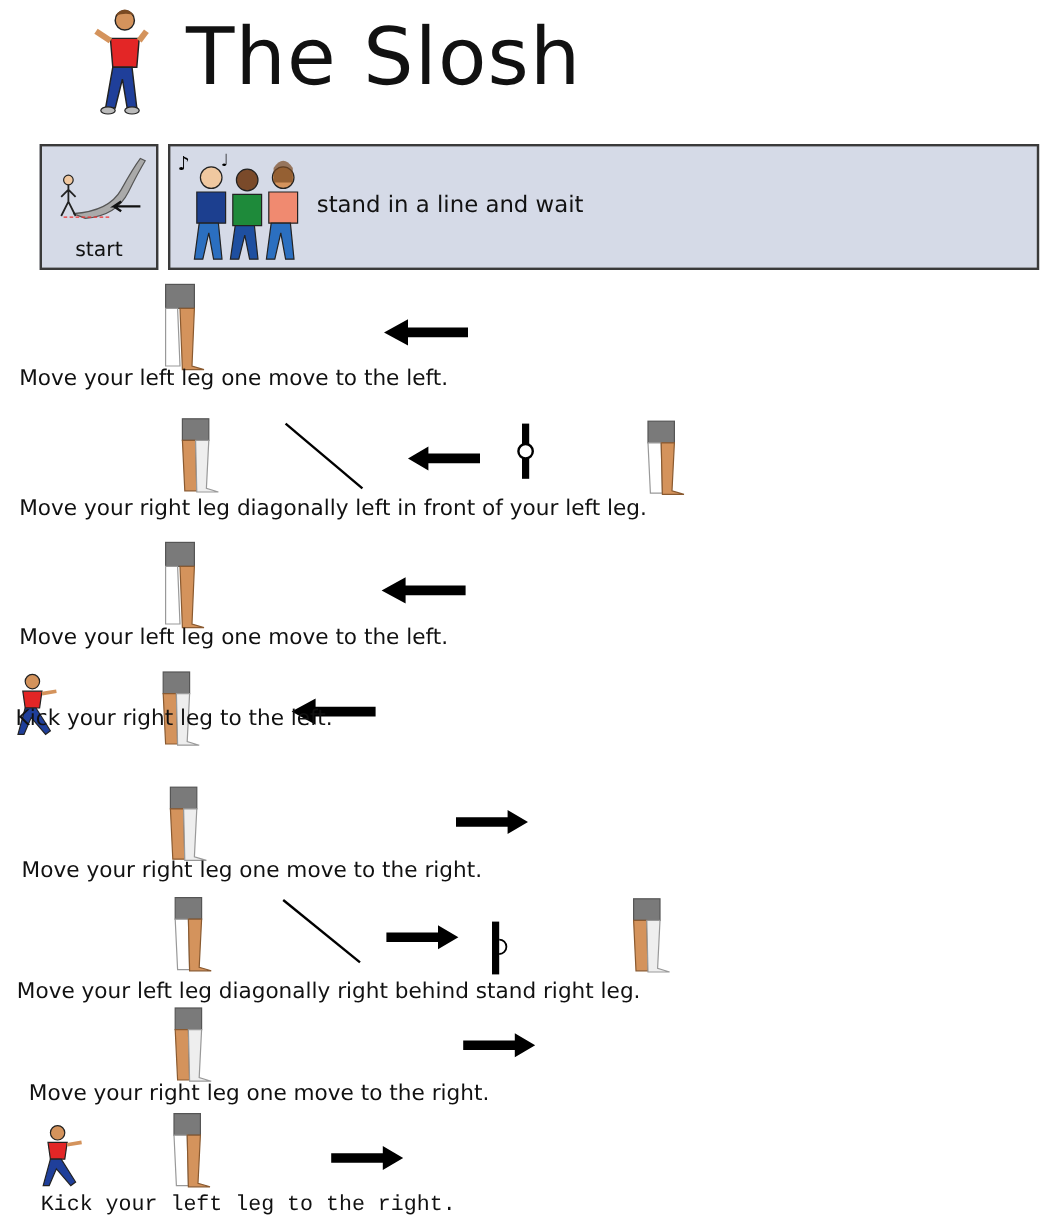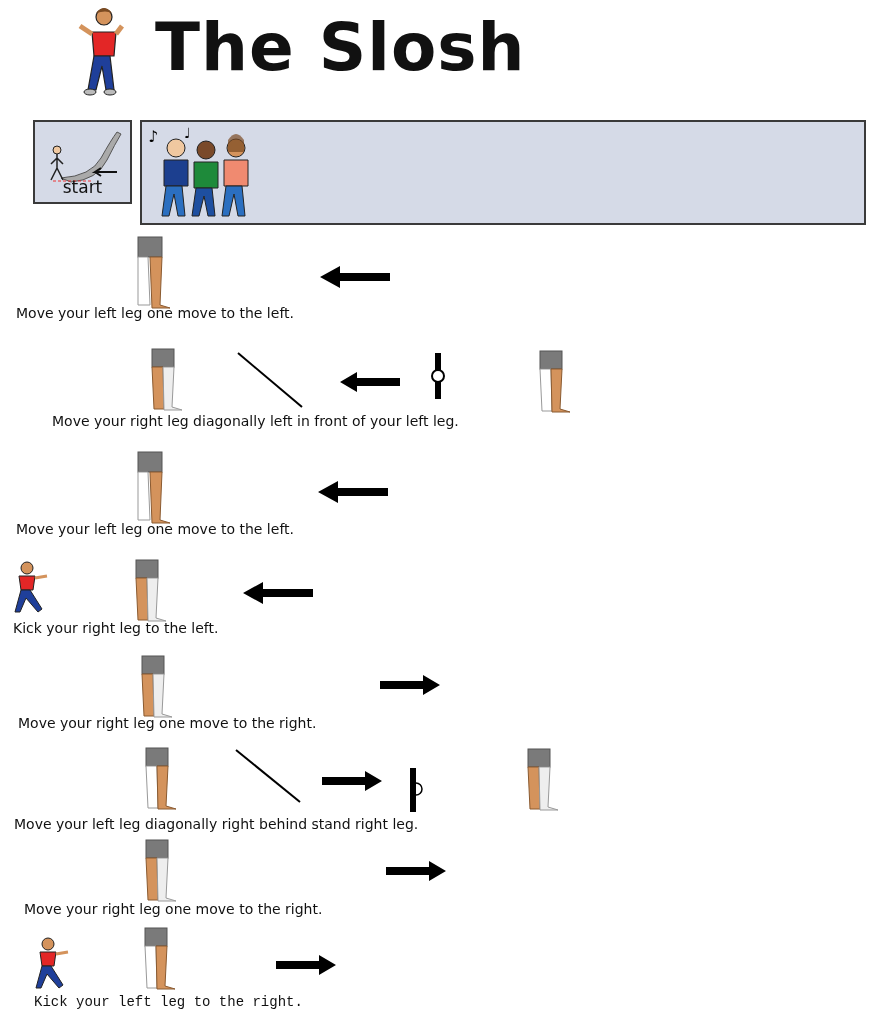--- a/index.html
+++ b/index.html
@@ -1,40 +1,40 @@
 <!DOCTYPE html>
 <html><head>
 <meta charset="utf-8">
 <style>
   html,body{margin:0;padding:0;background:#fff;}
   body{width:869px;height:1024px;position:relative;overflow:hidden;font-family:"DejaVu Sans","Liberation Sans",sans-serif;color:#111;}
   .abs{position:absolute;}
-  .title{left:155px;top:8px;font-size:66px;line-height:80px;letter-spacing:1px;font-family:"DejaVu Sans",sans-serif;font-weight:bold;}
+  .title{left:155px;top:8px;font-size:66px;line-height:80px;letter-spacing:1px;font-family:"DejaVu Sans",sans-serif;}
   .box{position:absolute;background:#d5dae7;border:2px solid #3a3a3a;box-sizing:border-box;}
   .start-label{position:absolute;left:0;right:0;bottom:5px;text-align:center;font-size:17px;}
   .wait-label{position:absolute;left:122px;top:38px;font-size:19px;}
-  .step-text{position:absolute;font-size:14px;white-space:nowrap;}
+  .step-text{position:absolute;font-size:18px;white-space:nowrap;}
   svg{position:absolute;overflow:visible;}
 </style>
 </head>
 <body>
 
 <svg style="left:70px;top:4px;" width="56" height="94" viewBox="0 0 56 94">
   <circle cx="34" cy="13" r="8" fill="#d4935c" stroke="#222" stroke-width="1.2"></circle>
   <path d="M26 9 q8 -10 16 0 q-6 -3 -16 0z" fill="#7a4a22"></path>
   <path d="M22 28 h24 l-2 24 h-20z" fill="#e32626" stroke="#222" stroke-width="1.2"></path>
   <path d="M22 30 l-12 -8" stroke="#d4935c" stroke-width="5"></path>
   <path d="M46 30 l6 -8" stroke="#d4935c" stroke-width="5"></path>
   <path d="M24 52 l-6 34 h8 l6 -24 l4 24 h8 l-4 -34z" fill="#1f3f9a" stroke="#222" stroke-width="1.2"></path>
   <ellipse cx="20" cy="88" rx="6" ry="3" fill="#bbb" stroke="#222"></ellipse>
   <ellipse cx="40" cy="88" rx="6" ry="3" fill="#bbb" stroke="#222"></ellipse>
 </svg>
 <div class="abs title">The Slosh</div>
 
-<div class="box" style="left:33px;top:120px;width:99px;height:84px;">
+<div class="box" style="left:33px;top:120px;width:99px;height:105px;">
   <svg style="left:8px;top:6px;" width="80" height="60" viewBox="0 0 80 60">
     <path d="M18 50 q30 -2 40 -20 q10 -18 16 -26 l4 2 q-6 10 -14 26 q-10 20 -36 22z" fill="#aaa" stroke="#555"></path>
     <circle cx="14" cy="22" r="4" fill="#f0c8a0" stroke="#222"></circle>
     <path d="M14 26 v14 l-6 12 M14 40 l6 12 M14 30 l-6 6 M14 30 l6 6" stroke="#222" stroke-width="1.5" fill="none"></path>
     <path d="M10 53 h40" stroke="#e33" stroke-dasharray="3 2"></path>
     <path d="M74 44 h-22 l6 -4 M52 44 l6 4" stroke="#111" stroke-width="2" fill="none"></path>
   </svg>
   <div class="start-label">start</div>
 </div>
 <div class="box" style="left:140px;top:120px;width:726px;height:105px;">
@@ -45,20 +45,21 @@
     <path d="M18 36 h24 v26 h-24z" fill="#1c3f8f" stroke="#222"></path>
     <path d="M20 62 l-4 30 h7 l5 -22 l4 22 h7 l-3 -30z" fill="#2b6fc0" stroke="#222"></path>
     <circle cx="60" cy="26" r="9" fill="#7a4a2a" stroke="#222"></circle>
     <path d="M48 38 h24 v26 h-24z" fill="#1e8a3a" stroke="#222"></path>
     <path d="M50 64 l-4 28 h7 l5 -20 l4 20 h7 l-3 -28z" fill="#1e4fa0" stroke="#222"></path>
     <circle cx="90" cy="24" r="9" fill="#d4935c" stroke="#222"></circle>
     <path d="M82 16 q8 -12 16 0 v12 h-16z" fill="#7a4a22" opacity="0.7"></path>
     <path d="M78 36 h24 v26 h-24z" fill="#f08a70" stroke="#222"></path>
     <path d="M80 62 l-4 30 h7 l5 -22 l4 22 h7 l-3 -30z" fill="#2b6fc0" stroke="#222"></path>
   </svg>
+  <div class="wait-label">stand in a line and wait</div>
 </div>
 
 <svg style="left:134px;top:237px;" width="40" height="74" viewBox="0 0 40 74">
   <rect x="4" y="0" width="24" height="20" fill="#7a7a7a" stroke="#555"></rect>
   <path d="M4 20 h10 l2 48 h-12z" fill="#fff" stroke="#999"></path>
   <path d="M16 20 h12 l-2 48 l10 3 h-18z" fill="#d4935c" stroke="#8a5a30"></path>
 </svg>
 <svg style="left:320px;top:266px;" width="70" height="22" viewBox="0 0 70 22">
   <path d="M0 11 l20 -11 v7 h50 v8 h-50 v7z" fill="#000"></path>
 </svg>
@@ -77,21 +78,21 @@
 </svg>
 <svg style="left:428px;top:353px;" width="20" height="46" viewBox="0 0 20 46">
   <rect x="7" y="0" width="6" height="46" fill="#000"></rect>
   <circle cx="10" cy="23" r="6" fill="#fff" stroke="#000" stroke-width="2"></circle>
 </svg>
 <svg style="left:538px;top:351px;" width="40" height="64" viewBox="0 0 40 64">
   <rect x="2" y="0" width="22" height="18" fill="#7a7a7a" stroke="#555"></rect>
   <path d="M2 18 h11 l1 42 h-10z" fill="#fff" stroke="#999"></path>
   <path d="M13 18 h11 l-2 40 l10 3 h-18z" fill="#d4935c" stroke="#8a5a30"></path>
 </svg>
-<div class="step-text" style="left:16px;top:413px;margin-left:36px;">Move your right leg diagonally left in front of your left leg.</div>
+<div class="step-text" style="left:16px;top:413px;">Move your right leg diagonally left in front of your left leg.</div>
 
 <svg style="left:134px;top:452px;" width="40" height="74" viewBox="0 0 40 74">
   <rect x="4" y="0" width="24" height="20" fill="#7a7a7a" stroke="#555"></rect>
   <path d="M4 20 h10 l2 48 h-12z" fill="#fff" stroke="#999"></path>
   <path d="M16 20 h12 l-2 48 l10 3 h-18z" fill="#d4935c" stroke="#8a5a30"></path>
 </svg>
 <svg style="left:318px;top:481px;" width="70" height="22" viewBox="0 0 70 22">
   <path d="M0 11 l20 -11 v7 h50 v8 h-50 v7z" fill="#000"></path>
 </svg>
 <div class="step-text" style="left:16px;top:521px;">Move your left leg one move to the left.</div>
@@ -103,21 +104,21 @@
   <path d="M8 30 l-6 22 h5 l6 -14 l12 14 l4 -3 l-12 -19z" fill="#1f3f9a" stroke="#222"></path>
 </svg>
 <svg style="left:134px;top:560px;" width="40" height="64" viewBox="0 0 40 64">
   <rect x="2" y="0" width="22" height="18" fill="#7a7a7a" stroke="#555"></rect>
   <path d="M2 18 h11 l1 42 h-10z" fill="#d4935c" stroke="#8a5a30"></path>
   <path d="M13 18 h11 l-2 40 l10 3 h-18z" fill="#eee" stroke="#999"></path>
 </svg>
 <svg style="left:243px;top:582px;" width="70" height="22" viewBox="0 0 70 22">
   <path d="M0 11 l20 -11 v7 h50 v8 h-50 v7z" fill="#000"></path>
 </svg>
-<div class="step-text" style="left:13px;top:620px;">Kick your right leg to the left.</div>
+<div class="step-text" style="left:13px;top:588px;">Kick your right leg to the left.</div>
 
 <svg style="left:140px;top:656px;" width="40" height="64" viewBox="0 0 40 64">
   <rect x="2" y="0" width="22" height="18" fill="#7a7a7a" stroke="#555"></rect>
   <path d="M2 18 h11 l1 42 h-10z" fill="#d4935c" stroke="#8a5a30"></path>
   <path d="M13 18 h11 l-2 40 l10 3 h-18z" fill="#eee" stroke="#999"></path>
 </svg>
 <svg style="left:380px;top:675px;" width="60" height="20" viewBox="0 0 60 20">
   <path d="M60 10 l-17 -10 v6 h-43 v8 h43 v6z" fill="#000"></path>
 </svg>
 <div class="step-text" style="left:18px;top:715px;">Move your right leg one move to the right.</div>

